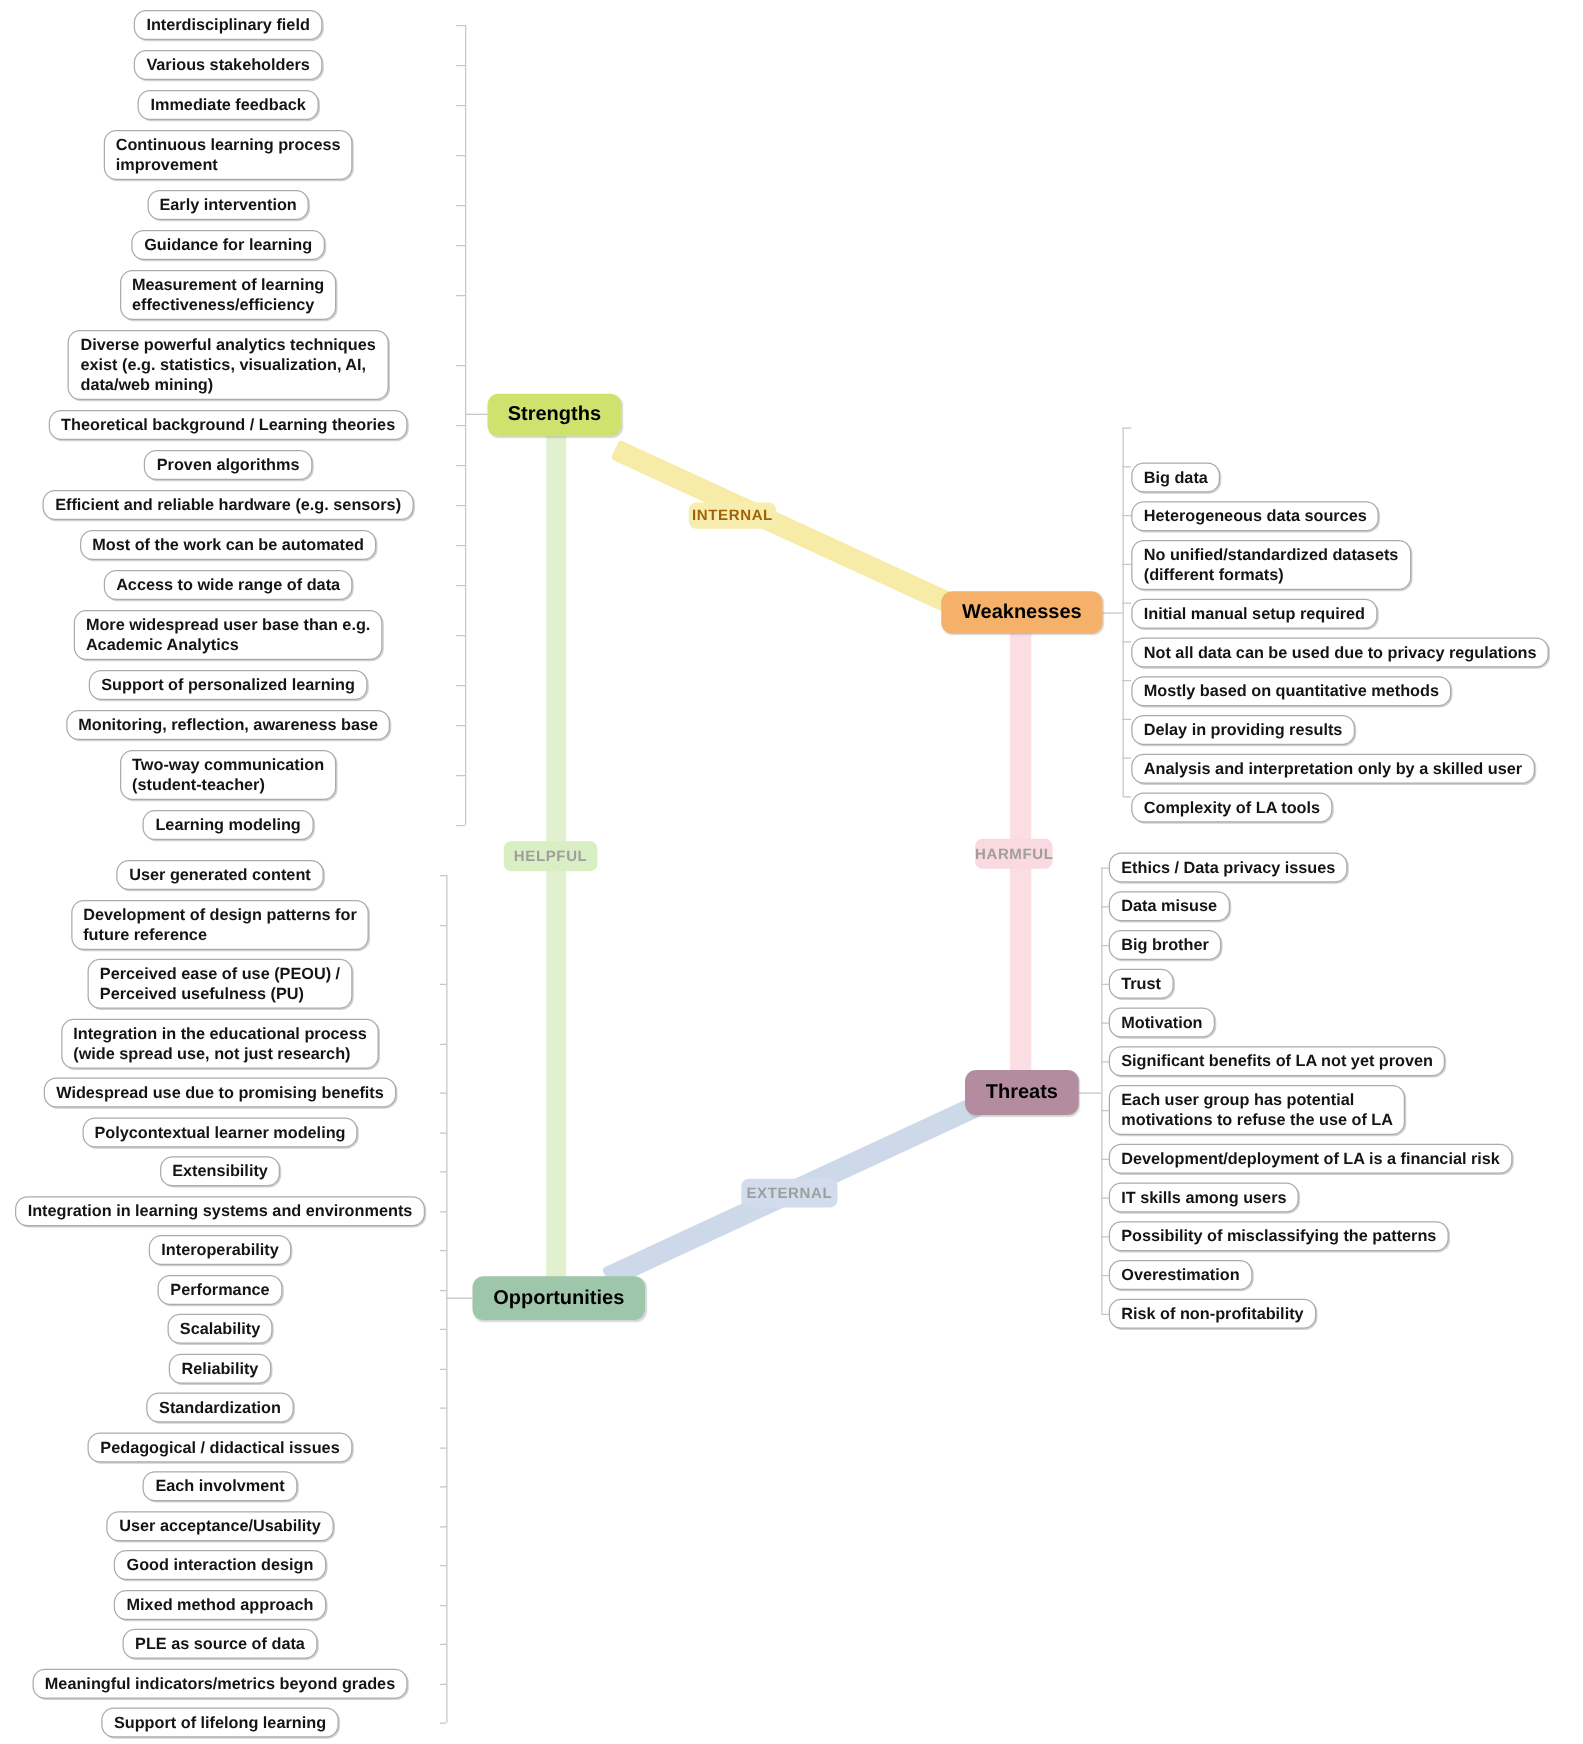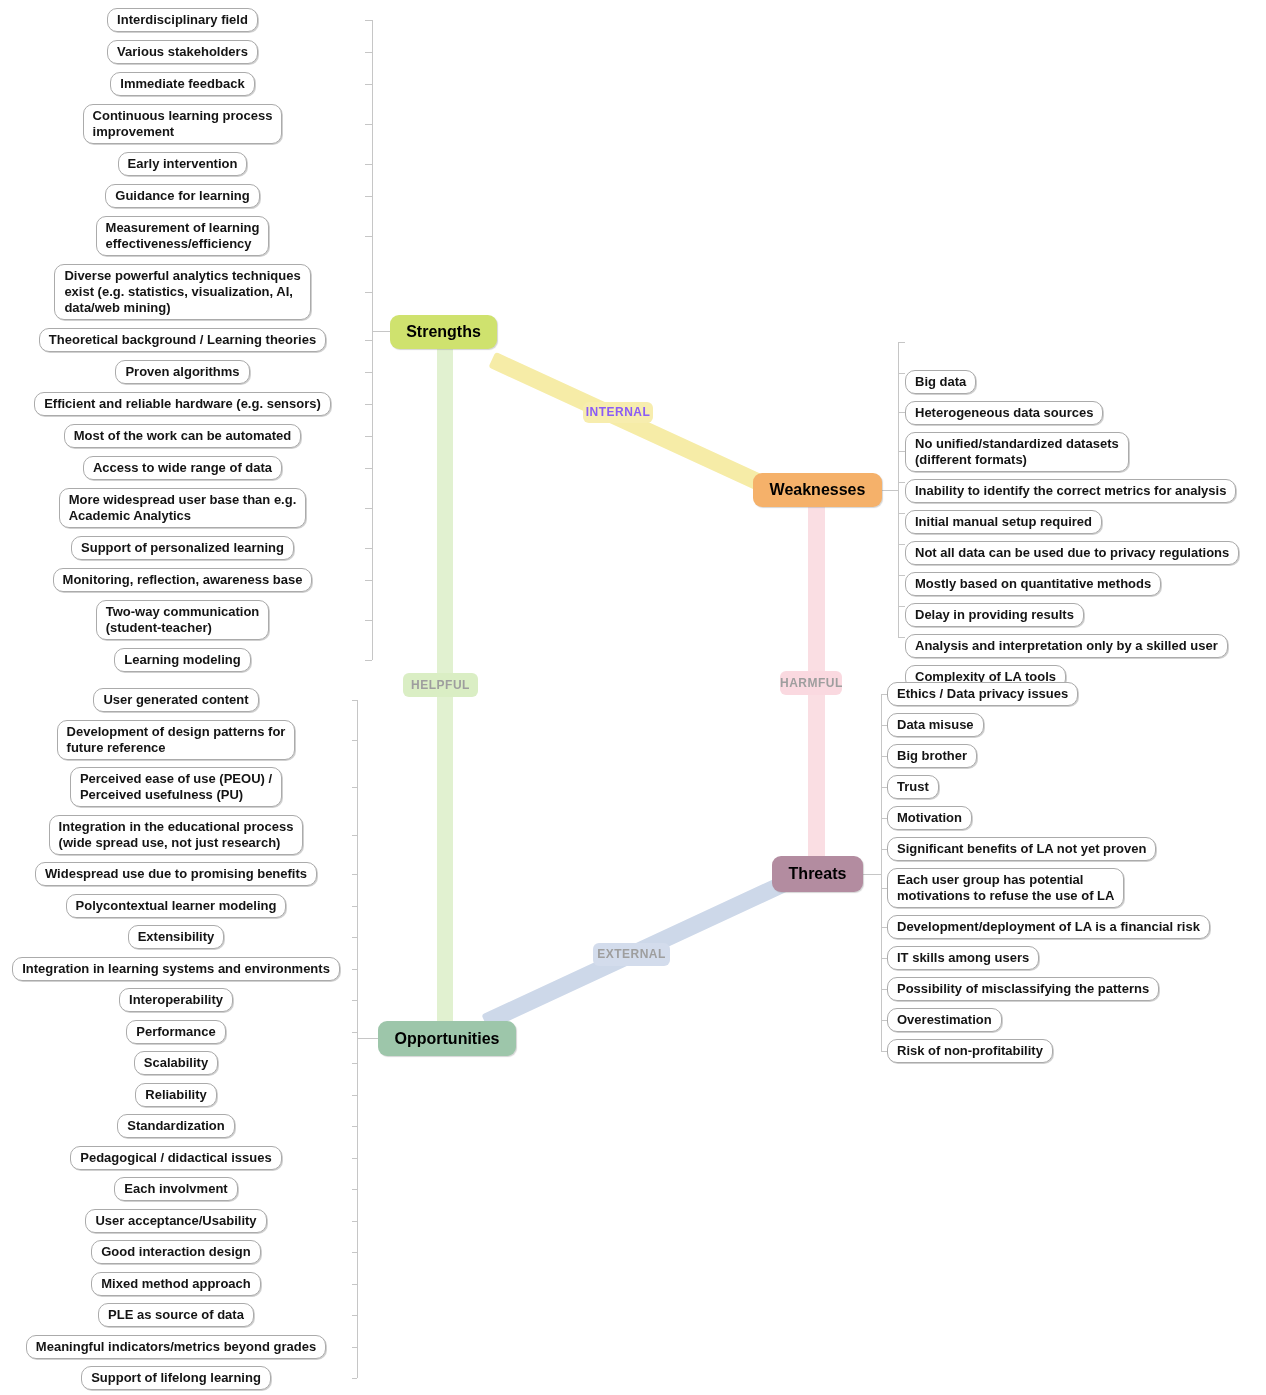--- a/index.html
+++ b/index.html
@@ -203,21 +203,20 @@
       <div class="node-box">PLE as source of data</div>
       <div class="node-box">Meaningful indicators/metrics beyond grades</div>
       <div class="node-box">Support of lifelong learning</div>
     </div>
 
   <div class="col align-left" id="col-weaknesses" style="left:905px; top:330px; gap:7px;margin-top:40px;">
       <div class="node-box">Big data</div>
       <div class="node-box">Heterogeneous data sources</div>
       <div class="node-box">No unified/standardized datasets
 (different formats)</div>
-      <div class="node-box">Inability to identify the correct metrics for analysis</div>
       <div class="node-box">Initial manual setup required</div>
       <div class="node-box">Not all data can be used due to privacy regulations</div>
       <div class="node-box">Mostly based on quantitative methods</div>
       <div class="node-box">Delay in providing results</div>
       <div class="node-box">Analysis and interpretation only by a skilled user</div>
       <div class="node-box">Complexity of LA tools</div>
     </div>
 
   <div class="col align-left" id="col-threats" style="left:887px; top:682px; gap:7px;">
       <div class="node-box">Ethics / Data privacy issues</div>
@@ -237,21 +236,21 @@
 
   <div class="main-node" style="left: 390px; top: 315px; width: 107px; height: 34px; background-color: rgb(207, 226, 110);">Strengths</div>
 
   <div class="main-node" style="left: 753px; top: 473px; width: 129px; height: 34px; background-color: rgb(245, 177, 106);">Weaknesses</div>
 
   <div class="main-node" style="left: 772px; top: 856px; width: 91px; height: 36px; background-color: rgb(179, 140, 160);">Threats</div>
 
   <div class="main-node" style="left: 378px; top: 1021px; width: 138px; height: 35px; background-color: rgb(157, 198, 170);">Opportunities</div>
 
 
-  <div class="pill" style="left: 583px; top: 402px; width: 70px; height: 21px; line-height: 21px; background-color: rgb(247, 237, 174); color: #8b5cf6;">INTERNAL</div>
+  <div class="pill" style="left: 551px; top: 402px; width: 70px; height: 21px; line-height: 21px; background-color: rgb(247, 237, 174); color: #a16207;">INTERNAL</div>
 
   <div class="pill" style="left: 593px; top: 943px; width: 77px; height: 23px; line-height: 23px; background-color: rgb(211, 220, 236); color: rgb(158, 158, 158);">EXTERNAL</div>
 
   <div class="pill" style="left: 403px; top: 673px; width: 75px; height: 24px; line-height: 24px; background-color: rgb(218, 238, 196); color: rgb(158, 158, 158);">HELPFUL</div>
 
   <div class="pill" style="left: 780px; top: 671px; width: 62px; height: 24px; line-height: 24px; background-color: rgb(250, 217, 224); color: rgb(158, 158, 158);">HARMFUL</div>
 
 </div>
 
 </body></html>

